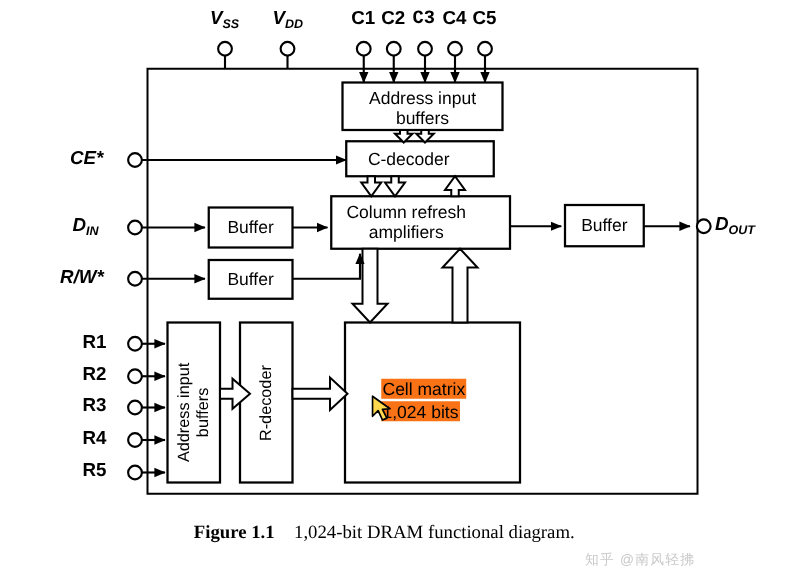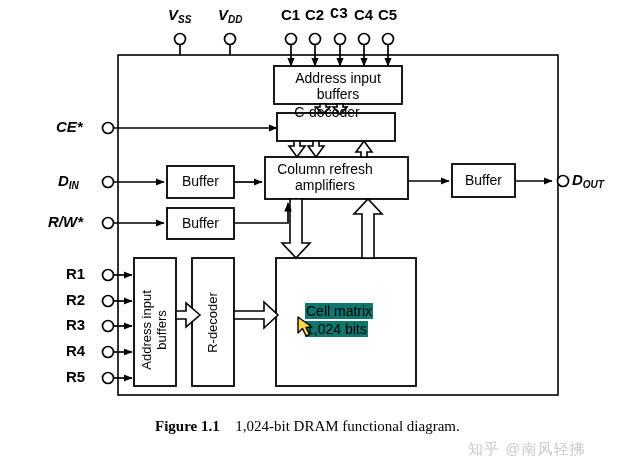--- a/index.html
+++ b/index.html
@@ -11,24 +11,24 @@
   .pinlbl{font-size:15px;font-weight:700;font-style:italic;}
   .sub{font-size:10px;font-style:italic;font-weight:700;
        vertical-align:baseline;position:relative;top:3px;}
   .clbl{font-size:15px;font-weight:600;}
   .rlbl{font-size:15px;font-weight:700;}
   .blockTxt{position:absolute;text-align:center;font-size:14px;
             line-height:1.15;font-weight:400;}
   .vtext{position:absolute;text-align:center;font-size:13px;line-height:1.15;
          transform-origin:center center;}
   .matrixTxt{position:absolute;font-size:14px;line-height:1.25;}
-  .hl{background:#0f766e;padding:0 1px;}
+  .hl{background:#f97316;padding:0 1px;}
   .caption{position:absolute;font-family:"Liberation Serif",serif;font-size:15px;}
   .caption b{font-weight:700;}
-  .wm{position:absolute;font-family:"Liberation Sans",sans-serif;font-size:15px;
+  .wm{position:absolute;font-family:"Liberation Sans",sans-serif;font-size:11px;
       color:#c9c9c9;letter-spacing:1px;}
   .cursor{position:absolute;}
 </style>
 </head>
 <body>
 
 <div id="stage">
 
   <svg width="628" height="470">
     <defs>
@@ -156,21 +156,21 @@
   <div class="lbl rlbl" style="left:66px;top:342px;">R4</div>
   <div class="lbl rlbl" style="left:66px;top:368px;">R5</div>
 
   <div class="lbl pinlbl" style="left:572px;top:171px;"><span>D</span><span class="sub">OUT</span></div>
 
   <div class="blockTxt" style="left:274px;top:70px;width:128px;">
     <div>Address input</div>
     <div>buffers</div>
   </div>
 
-  <div class="blockTxt" style="left:277px;top:104px;width:100px;">C-decoder</div>
+  <div class="blockTxt" style="left:277px;top:119px;width:100px;">C-decoder</div>
 
   <div class="blockTxt" style="left:265px;top:161px;width:120px;">
     <div>Column refresh</div>
     <div>amplifiers</div>
   </div>
 
   <div class="blockTxt" style="left:167px;top:173px;width:67px;">Buffer</div>
   <div class="blockTxt" style="left:167px;top:215px;width:67px;">Buffer</div>
   <div class="blockTxt" style="left:452px;top:172px;width:63px;">Buffer</div>
 

